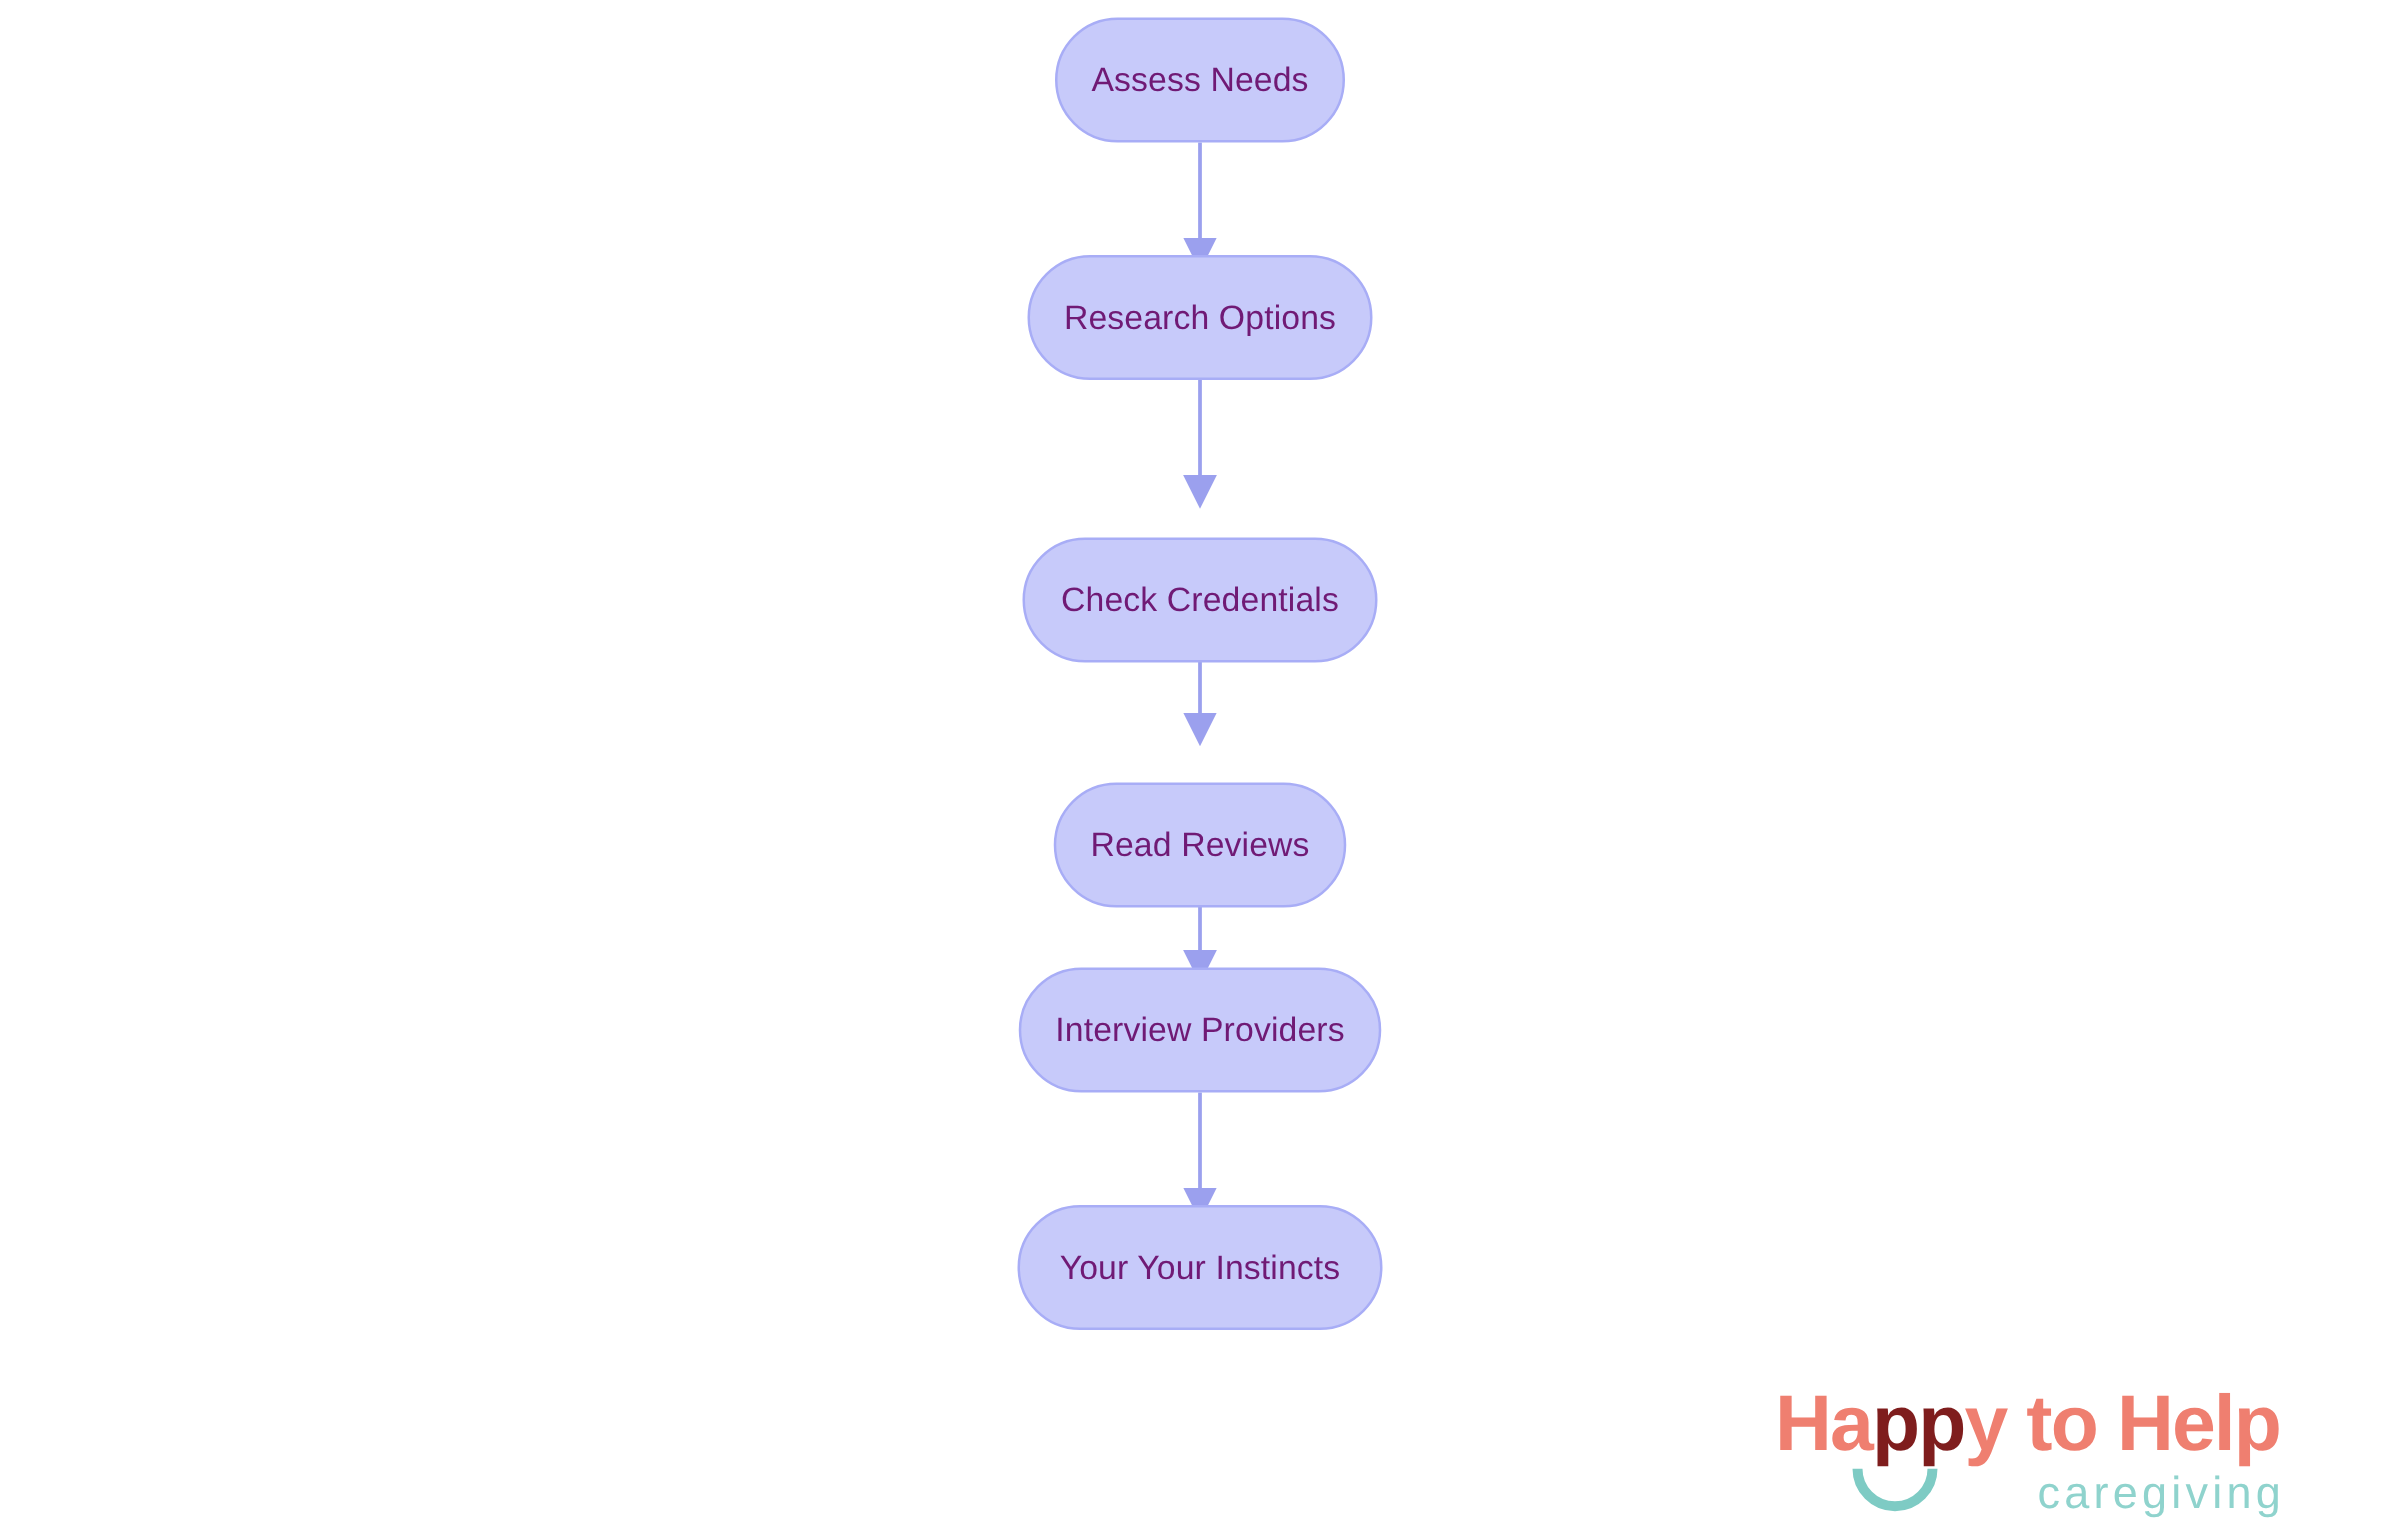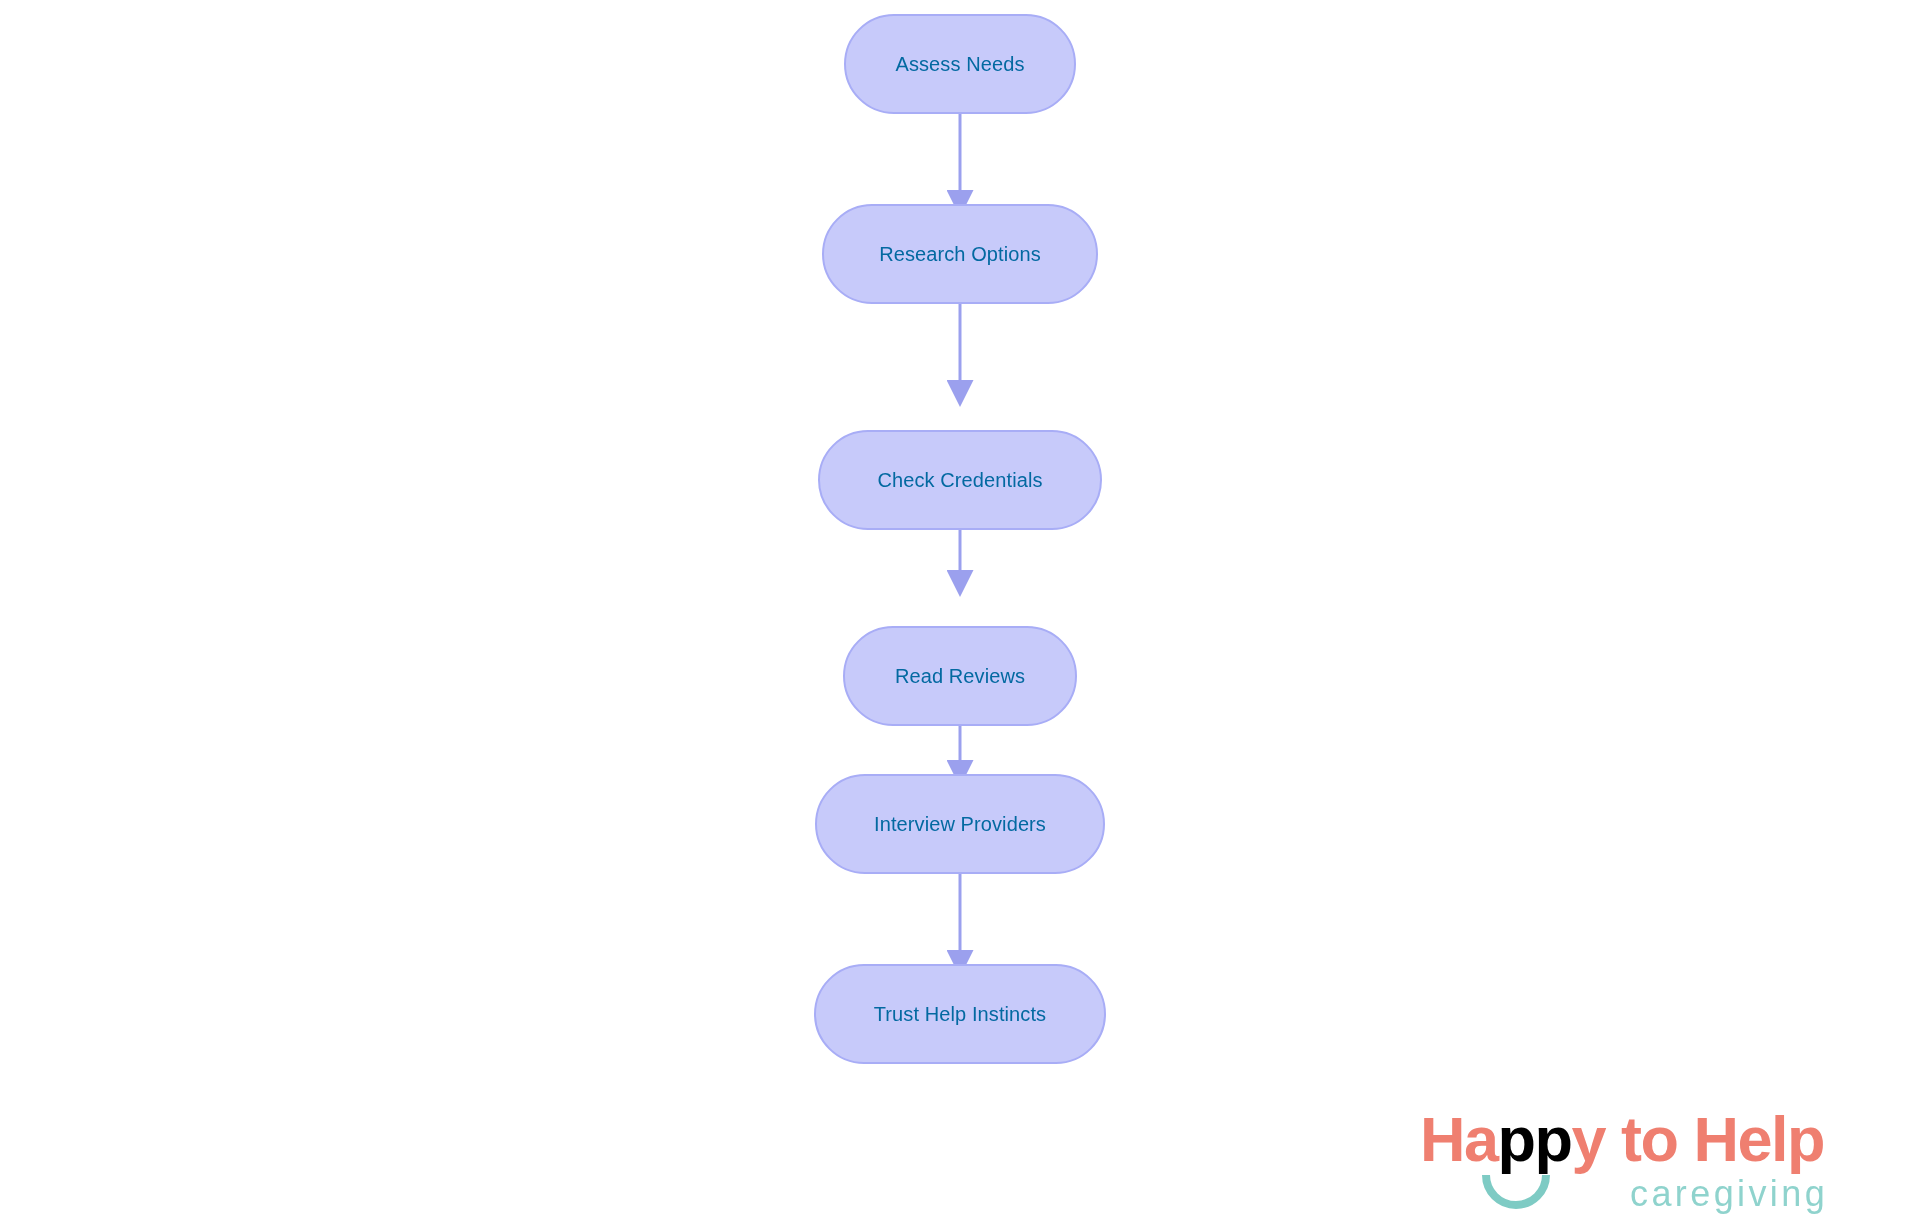--- a/index.html
+++ b/index.html
@@ -47,22 +47,22 @@
     background: #c7cafa;
     border: 2px solid #a8adf6;
     border-radius: 999px;
     display: flex;
     align-items: center;
     justify-content: center;
     transform: translateX(-50%);
   }
 
   .node-label {
-    color: #0369a1;
-    font-size: 20px;
+    color: #701a75;
+    font-size: 27px;
     font-weight: 400;
     letter-spacing: 0.1px;
     line-height: 1;
     white-space: nowrap;
     text-align: left;
   }
 
   
   #logo {
     position: absolute;
@@ -76,21 +76,21 @@
     position: absolute;
     left: 0;
     top: 0;
     font-size: 63px;
     font-weight: bold;
     letter-spacing: -1.5px;
     line-height: 1;
     white-space: nowrap;
   }
   .logo-coral { color: #ef7f70; }
-  .logo-teal  { color: #000000; }
+  .logo-teal  { color: #7f1d1d; }
 
   #logo-smile {
     position: absolute;
     left: 60px;
     top: 63px;
   }
 
   .logo-sub {
     position: absolute;
     left: 210px;
@@ -139,21 +139,21 @@
 
     <div class="node" style="left:960px; top:584px; width:234px; height:100px;margin-top:42px;">
       <span class="node-label">Read Reviews</span>
     </div>
 
     <div class="node" style="left:960px; top:774px; width:290px; height:100px;">
       <span class="node-label">Interview Providers</span>
     </div>
 
     <div class="node" style="left:960px; top:964px; width:292px; height:100px;">
-      <span class="node-label">Trust Help Instincts</span>
+      <span class="node-label">Your Your Instincts</span>
     </div>
 
   </div>
 
   <div id="logo">
     <div class="logo-wordmark">
       <span class="logo-coral">Ha</span><span class="logo-teal">pp</span><span class="logo-coral">y to Help</span>
     </div>
 
     <svg id="logo-smile" width="72" height="40" viewBox="0 0 72 40">

